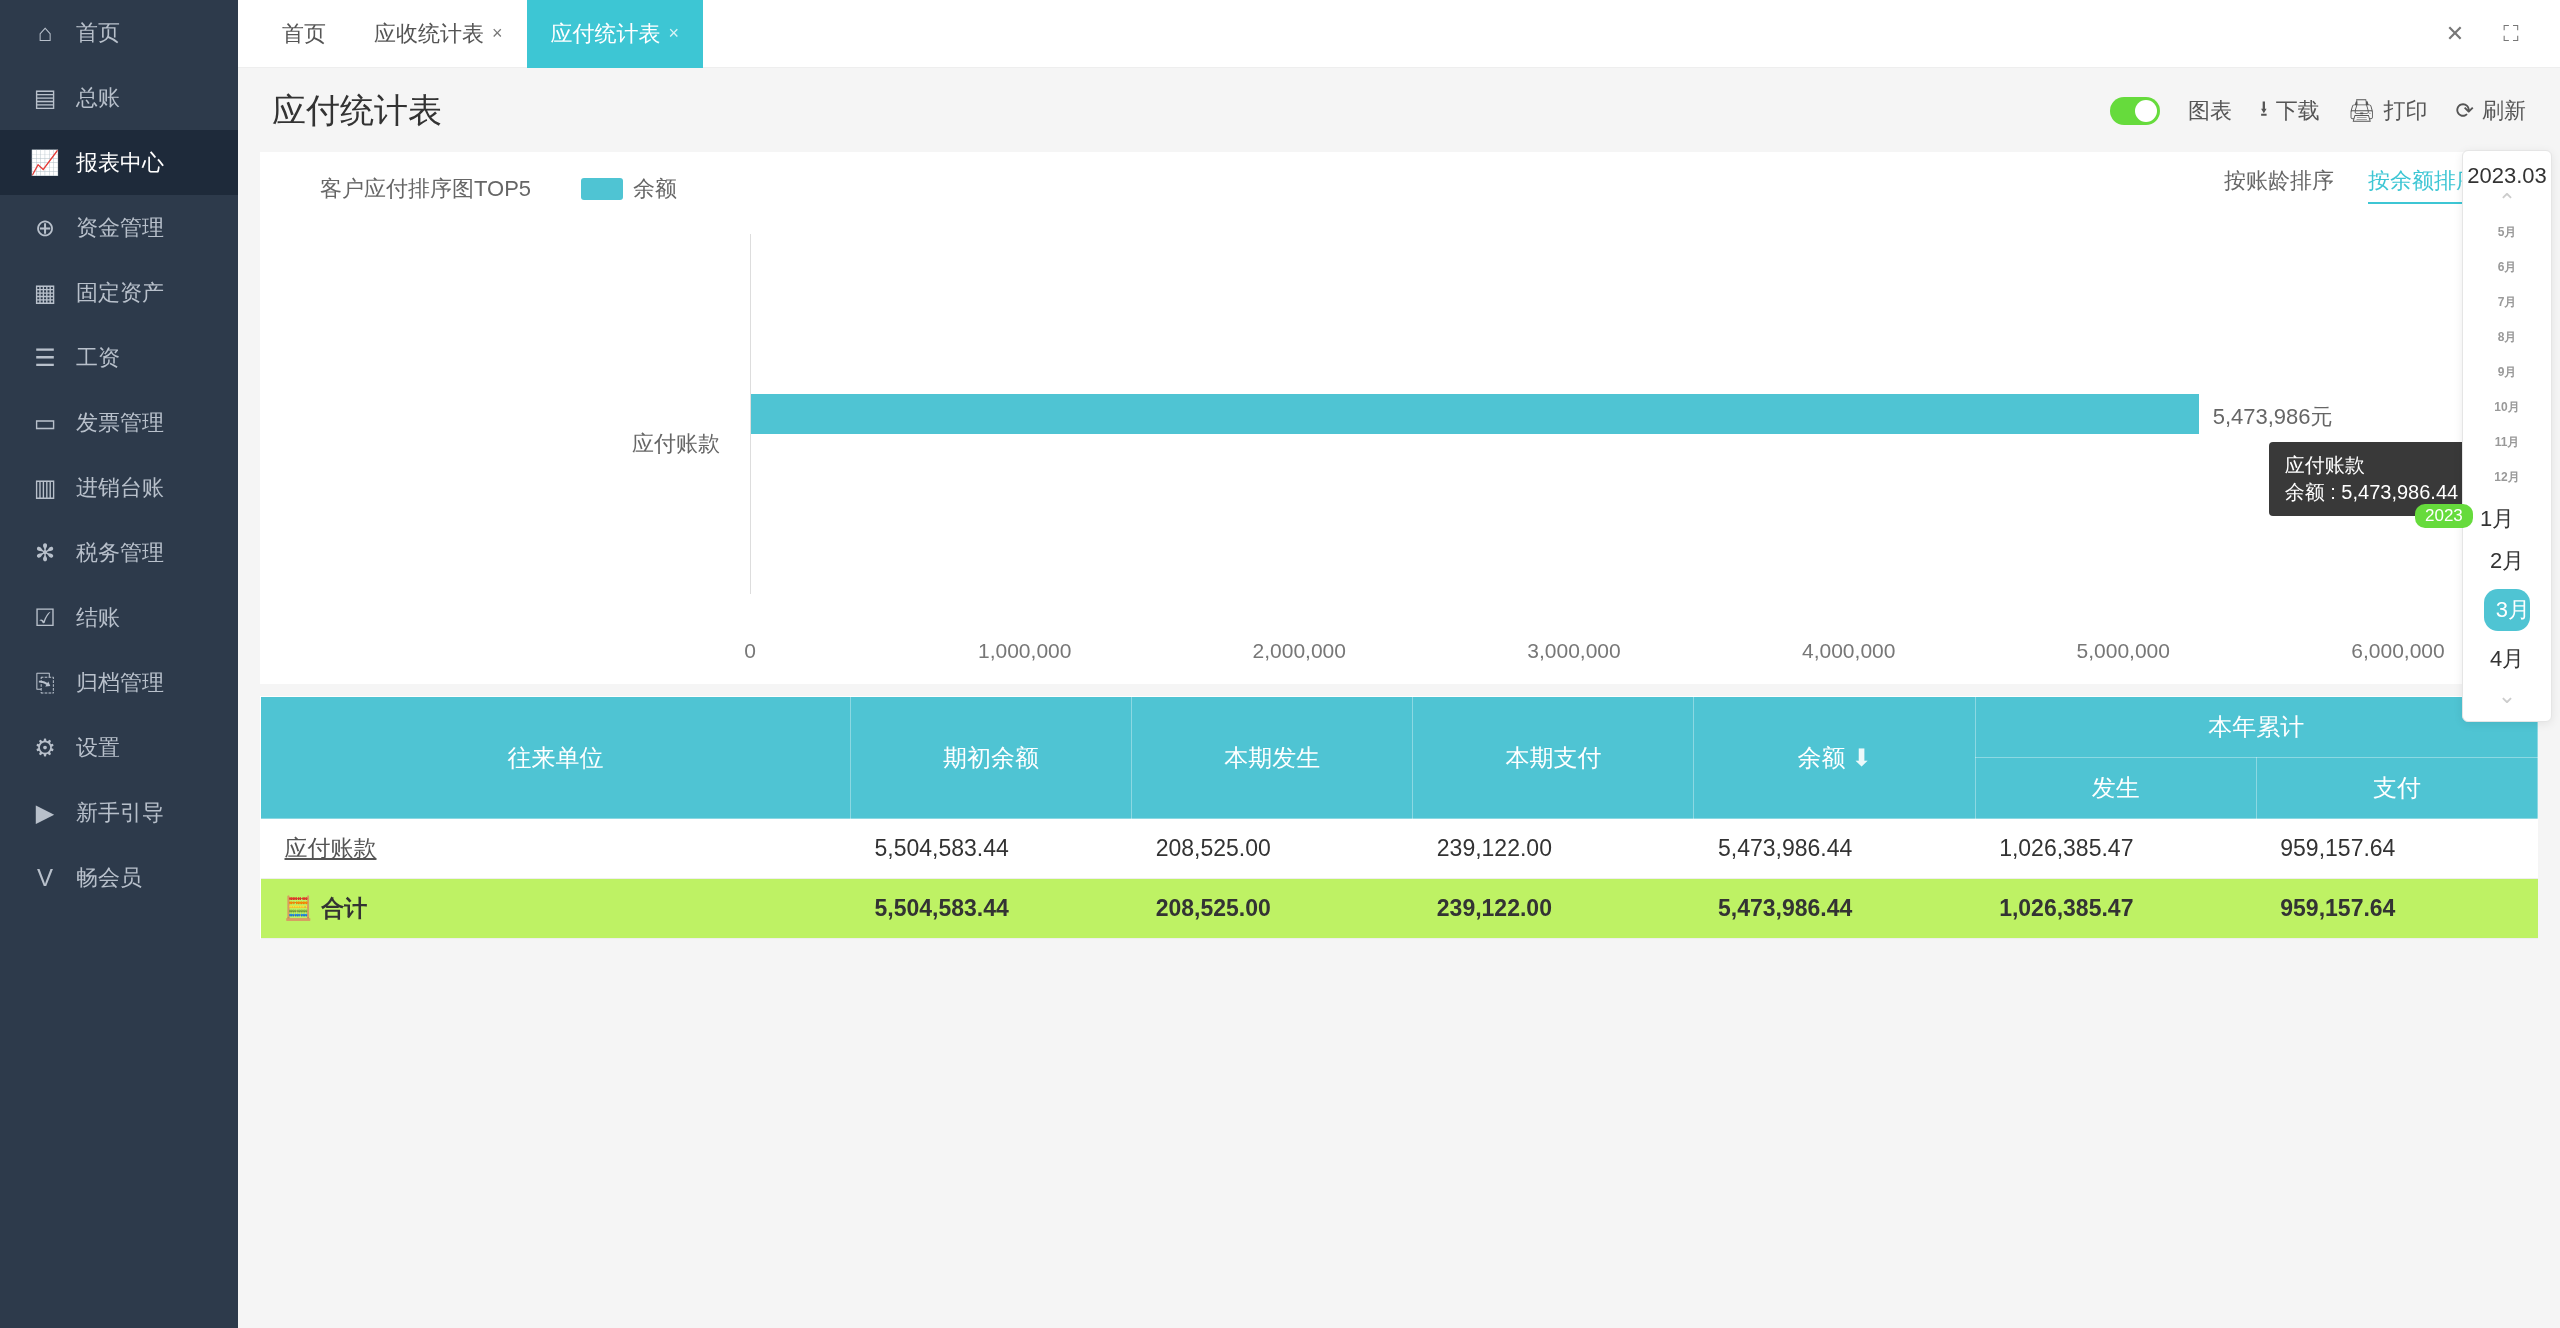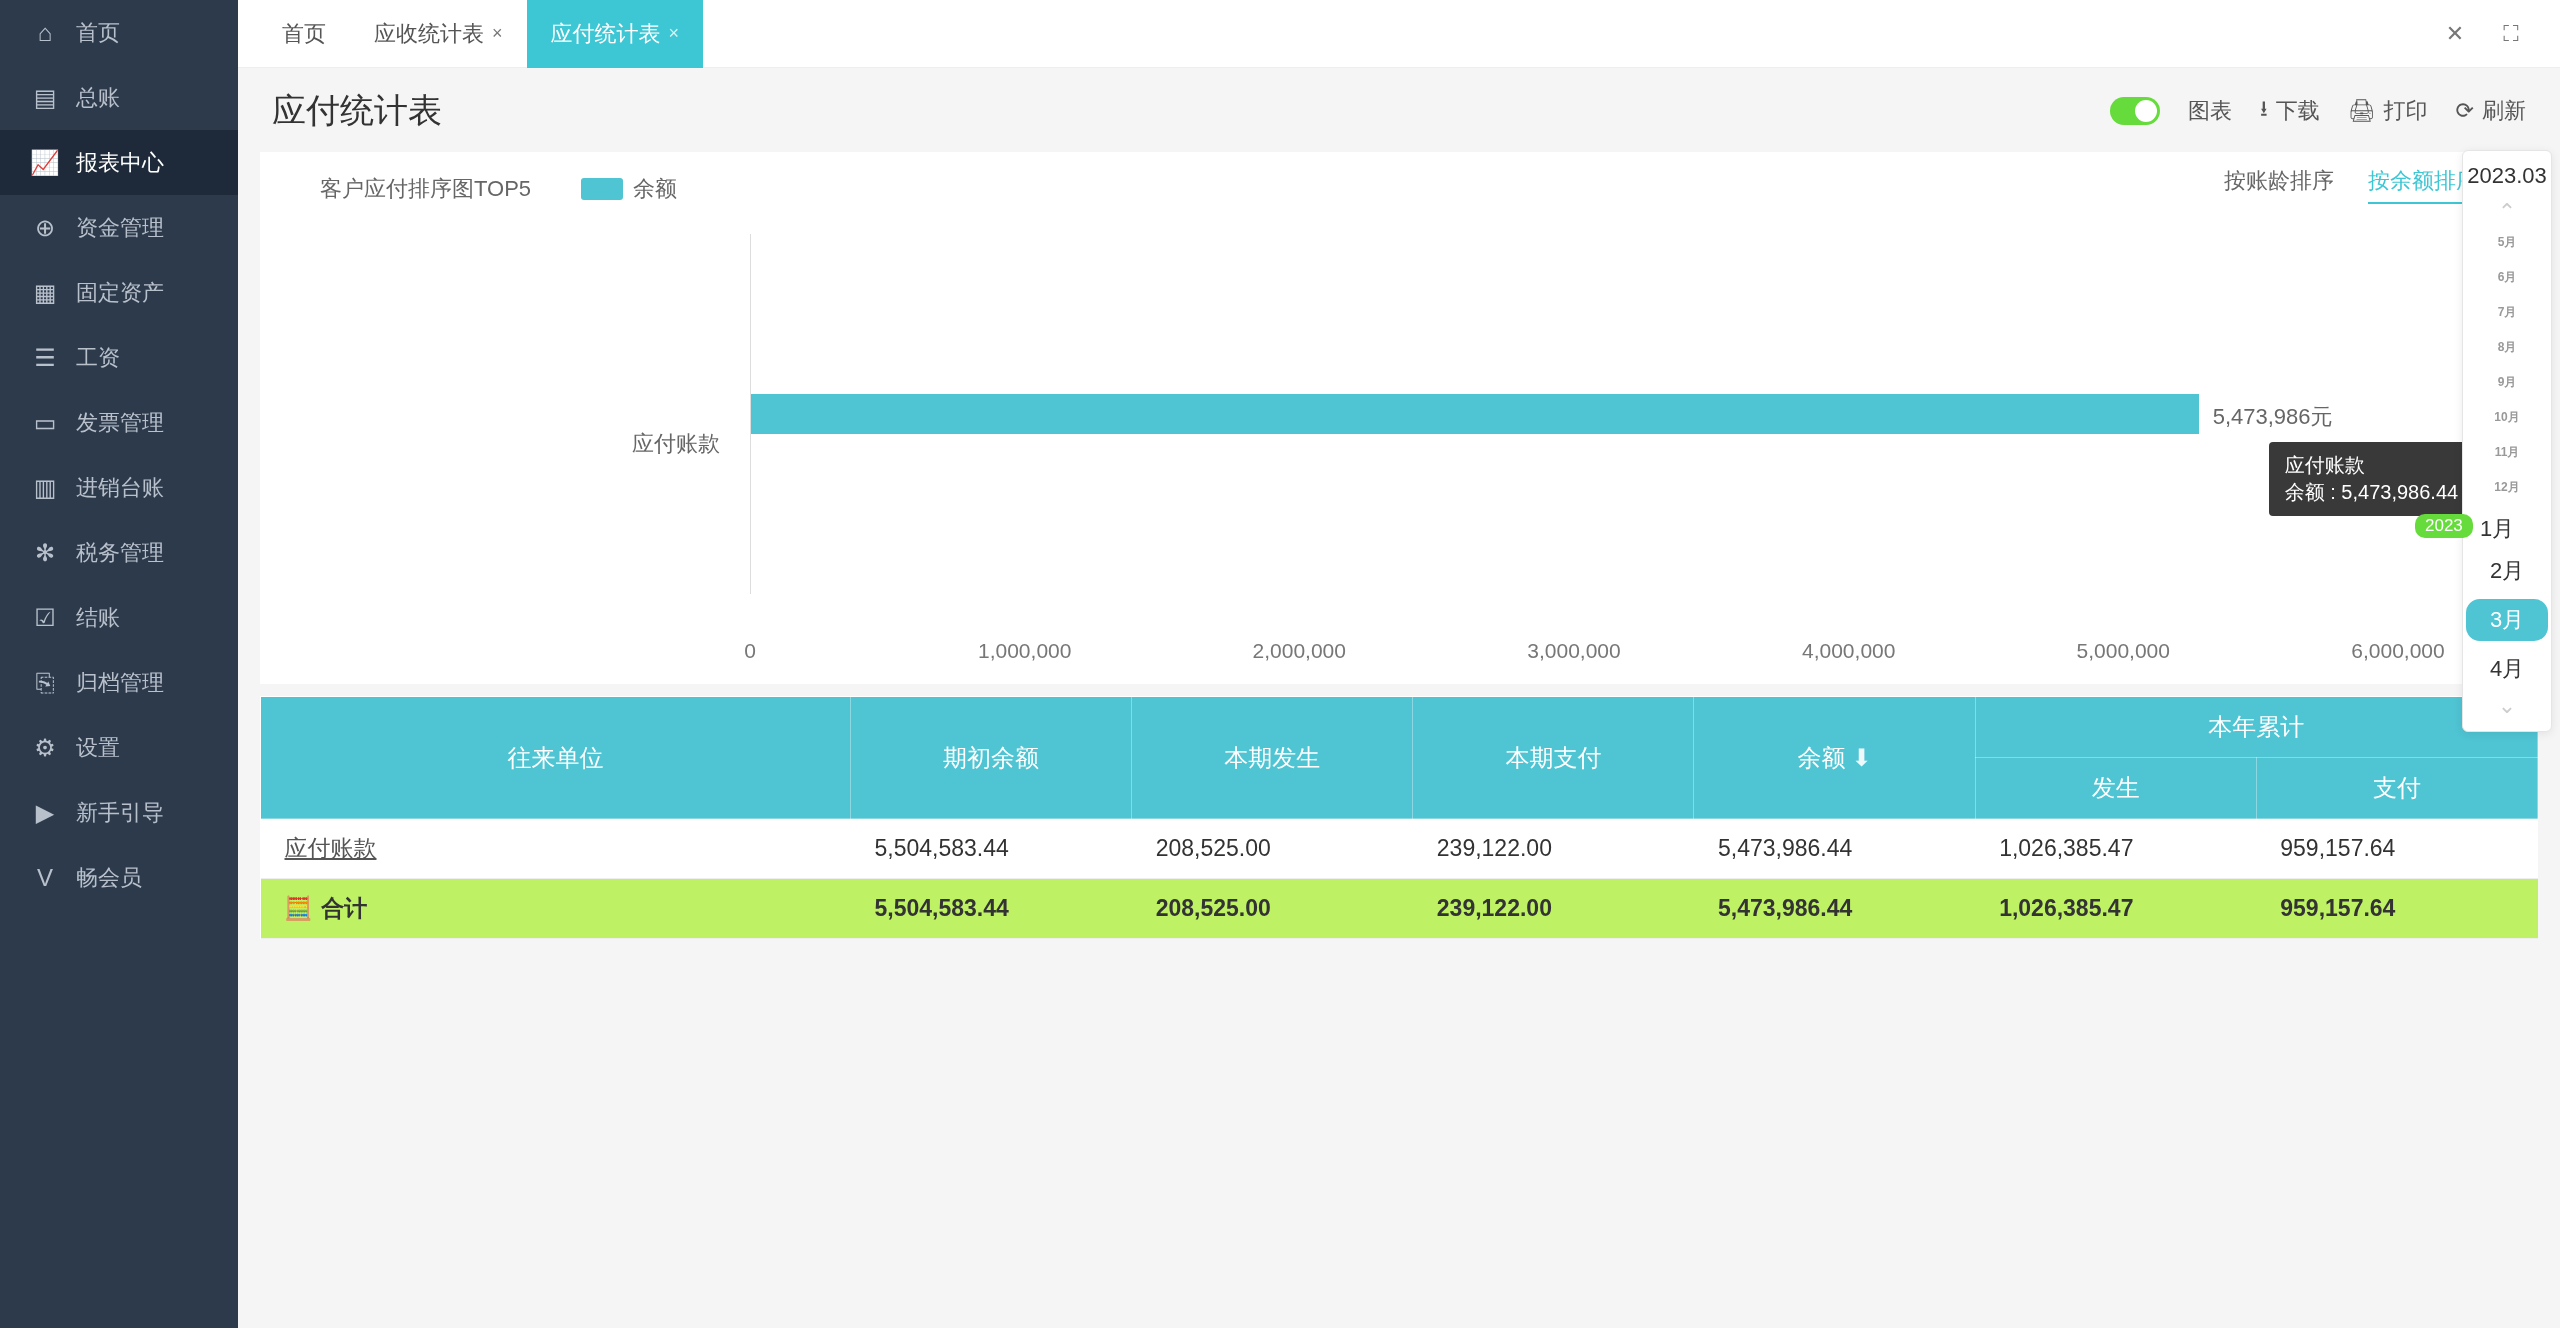--- a/index.html
+++ b/index.html
@@ -148,25 +148,25 @@
   width: 90px;
   background: #fff;
   border: 1px solid #e5e5e5;
   border-radius: 6px;
   box-shadow: 0 2px 10px rgba(0,0,0,.08);
   padding: 12px 0;
   display: flex;
   flex-direction: column;
   align-items: center;
 }
-.date-current { font-size: 22px; color: #333; margin-bottom: 10px; }
+.date-current { font-size: 22px; color: #333; }
 .date-arrow { color: #ccc; font-size: 22px; cursor: pointer; }
 .month-item { font-size: 12px; color: #999; padding: 9px 0; cursor: pointer; text-align: center; width: 100%; font-weight: bold; }
 .month-item.dark { color: #333; font-weight: 500; font-size: 22px; }
-.month-item.sel { background: #4fc4d3; color: #fff; border-radius: 14px; width: 82px; margin: 4px auto; padding: 6px 0; font-size: 22px; font-weight: 500; }
+.month-item.sel { background: #4fc4d3; color: #fff; border-radius: 14px; width: 46px; margin: 4px auto; padding: 6px 0; font-size: 22px; font-weight: 500; text-align: right; }
 .year-badge { background: #66db3c; color: #fff; font-size: 17px; border-radius: 10px; padding: 2px 10px; margin-left: -48px; }
 .year-row { position: relative; width: 100%; display:flex; justify-content:flex-start; padding: 9px 0;}
 .year-row .month-item { padding:0; }
 </style>
 </head>
 <body>
 
 <div class="app">
   <div class="sidebar">
     <div class="side-item">

